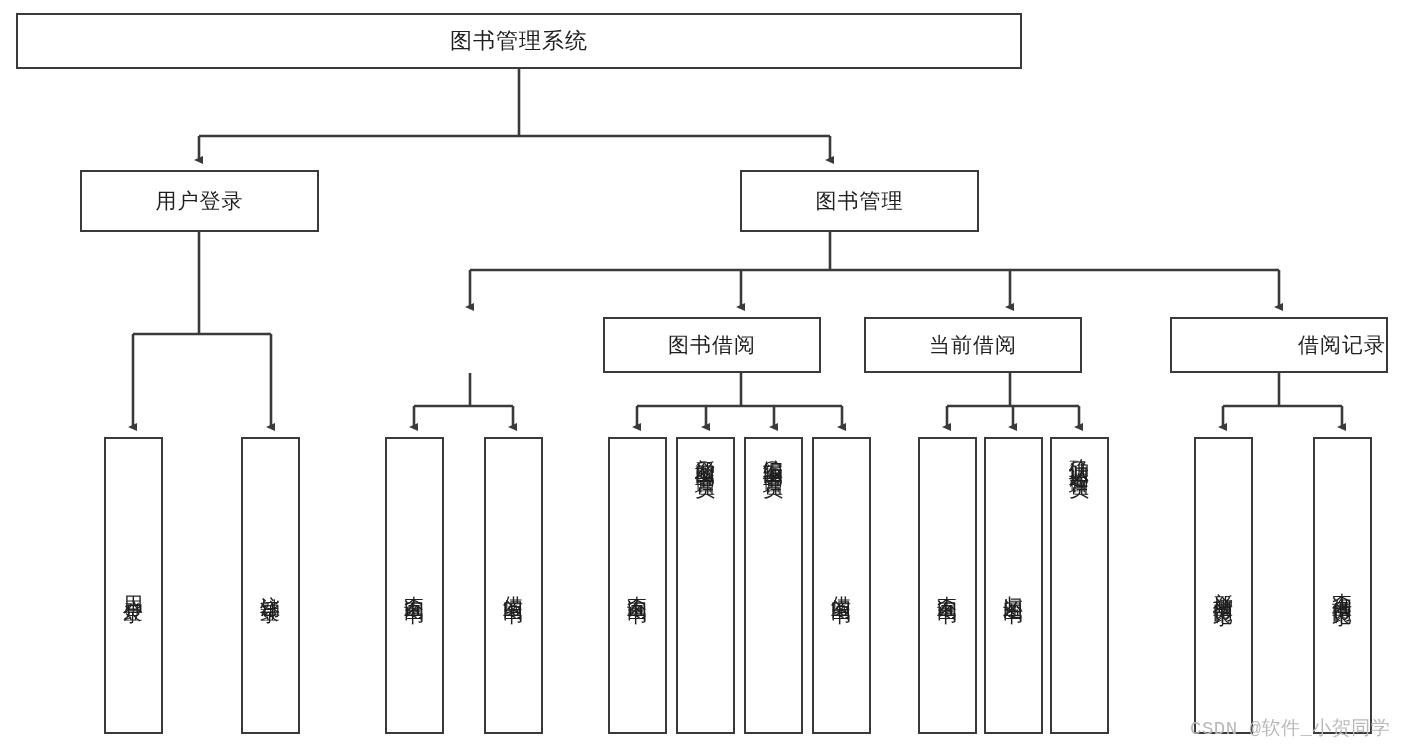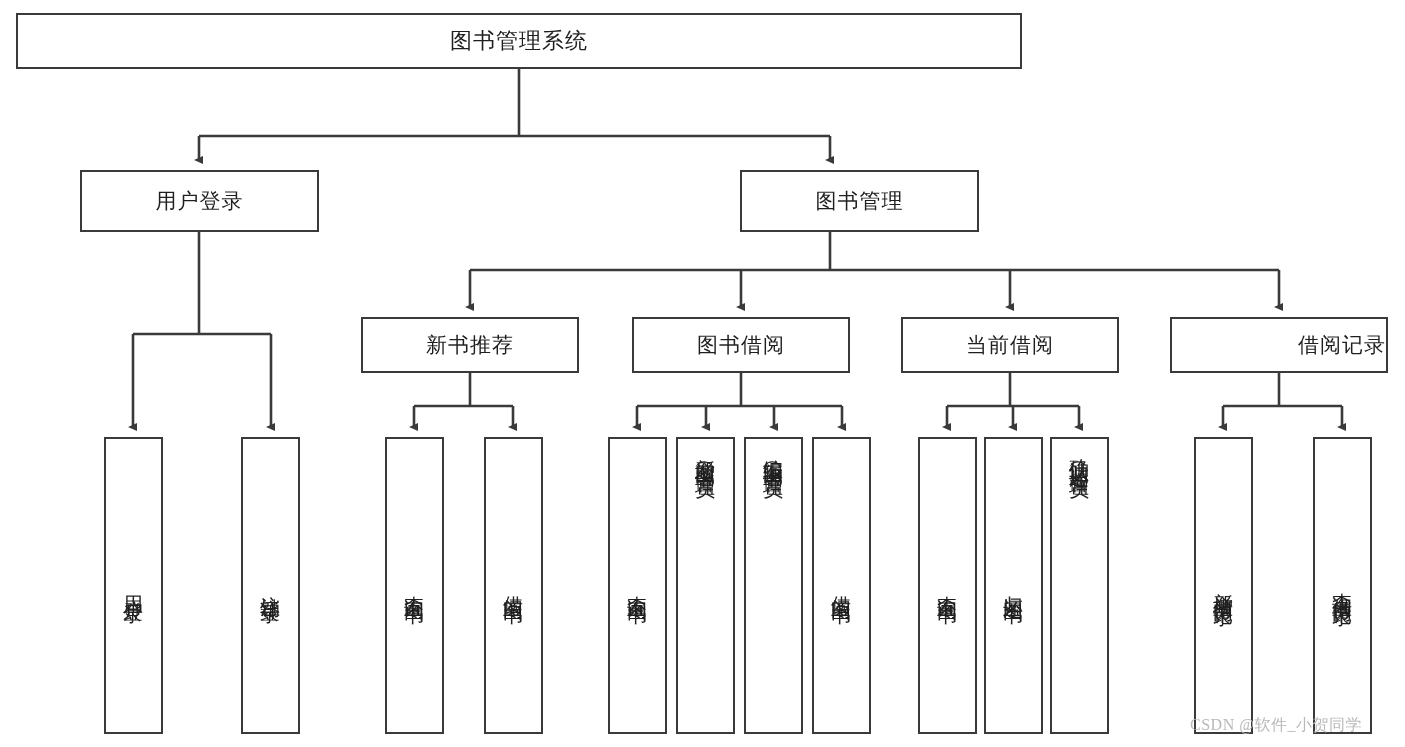--- a/index.html
+++ b/index.html
@@ -63,25 +63,25 @@
   .node.leaf.center-text {
     align-items: center;
   }
   .node.leaf.top-text {
     align-items: flex-start;
     padding-top: 4px;
   }
 
   .watermark {
     position: absolute;
-    font-size: 16px;
+    font-size: 19px;
     color: #b9b9b9;
     white-space: nowrap;
     letter-spacing: 0.5px;
-    font-family: Liberation Serif, serif;
+    font-family: Liberation Mono, monospace;
     text-align: right;
   }
 </style>
 </head>
 <body>
 
 <div id="canvas">
 
   <svg class="links" viewBox="0 0 1405 747">
     <defs>
@@ -137,27 +137,24 @@
     <span class="label">图书管理系统</span>
   </div>
 
   <div class="node level2" style="left:80px; top:170px; width:239px; height:62px;">
     <span class="label">用户登录</span>
   </div>
   <div class="node level2" style="left:740px; top:170px; width:239px; height:62px;">
     <span class="label">图书管理</span>
   </div>
 
-  <div class="node level3" style="left:361px; top:317px; width:218px; height:56px;">
-    <span class="label">新书推荐</span>
-  </div>
-  <div class="node level3" style="left:632px; top:317px; width:218px; height:56px;">
+  <div class="node level3" style="left:603px; top:317px; width:218px; height:56px;">
     <span class="label">图书借阅</span>
   </div>
-  <div class="node level3" style="left:901px; top:317px; width:218px; height:56px;">
+  <div class="node level3" style="left:864px; top:317px; width:218px; height:56px;">
     <span class="label">当前借阅</span>
   </div>
   <div class="node level3" style="left:1170px; top:317px; width:218px; height:56px;justify-content:flex-end;">
     <span class="label">借阅记录</span>
   </div>
 
   <div class="node leaf center-text" style="left:104px; top:437px; width:59px; height:297px;">
     <span class="label">用户登录</span>
   </div>
   <div class="node leaf center-text" style="left:241px; top:437px; width:59px; height:297px;">

